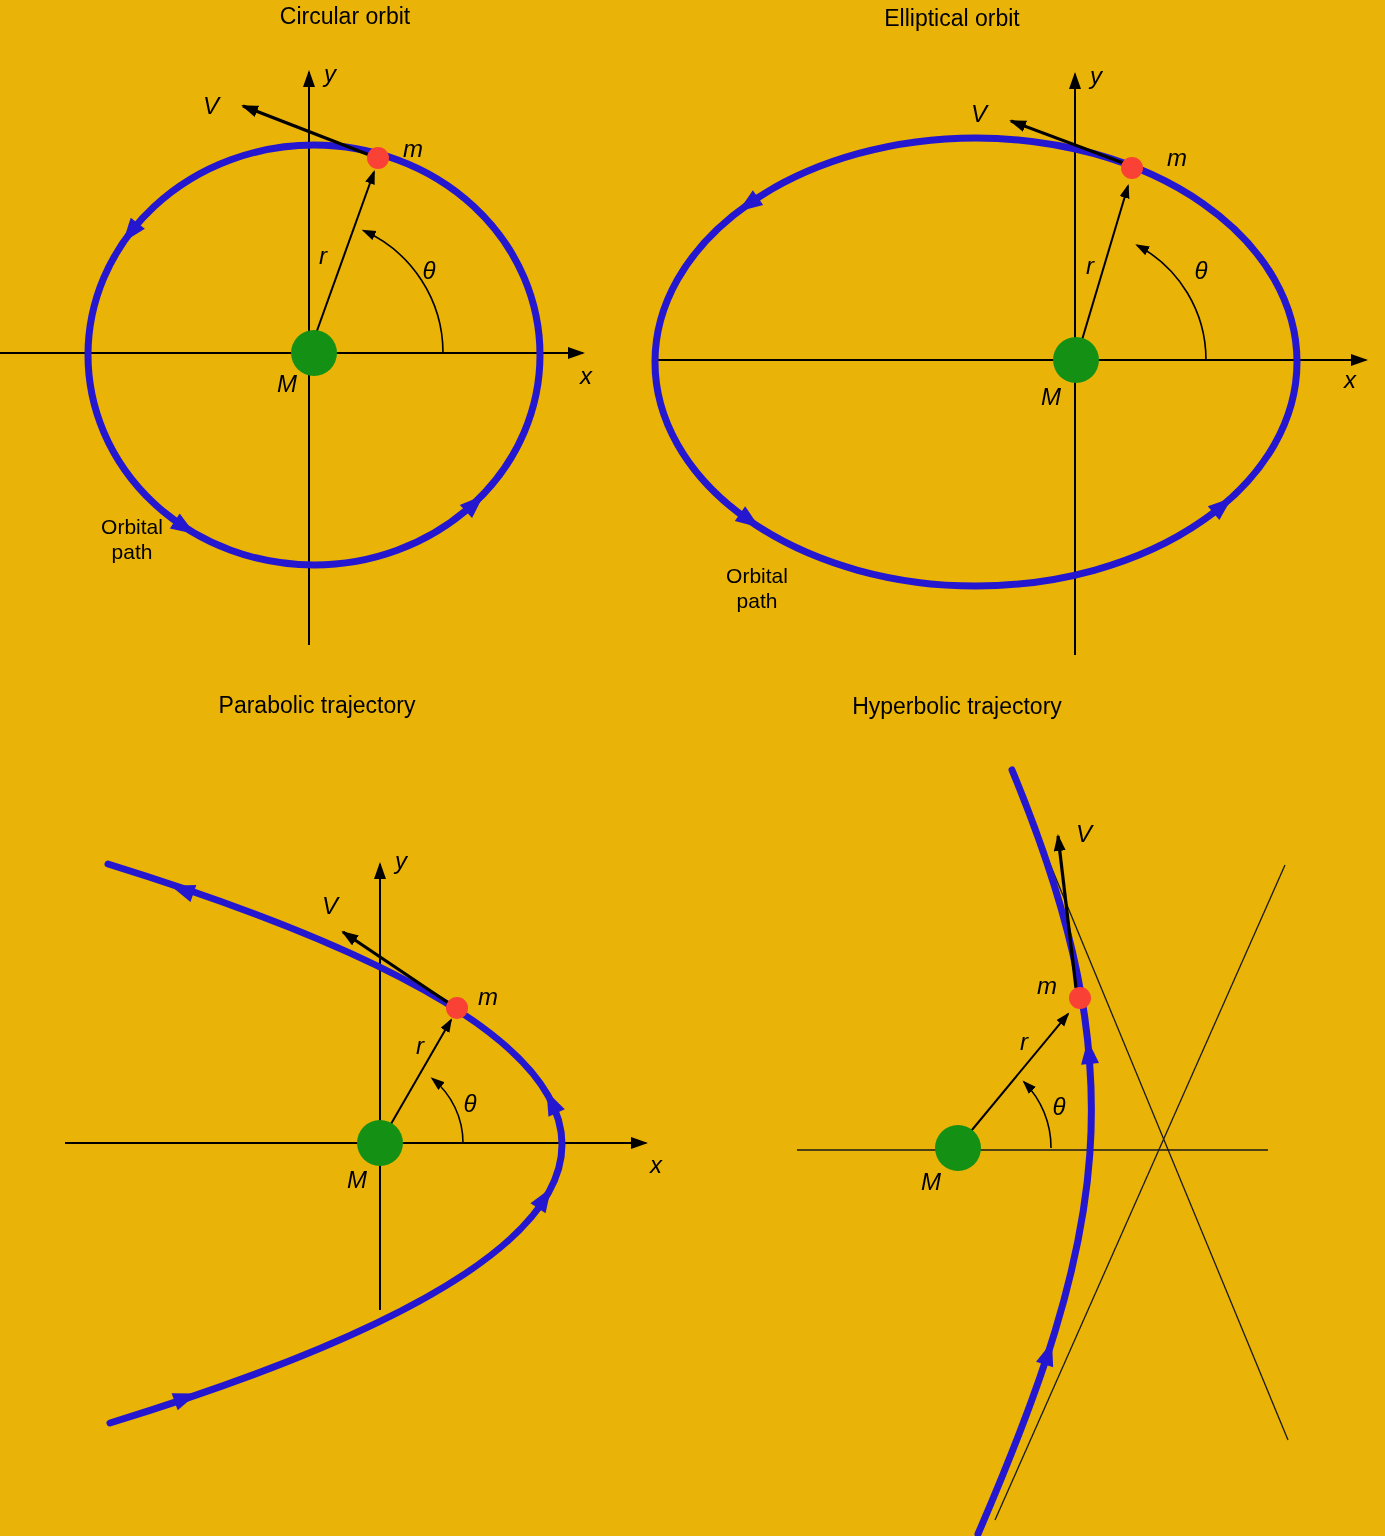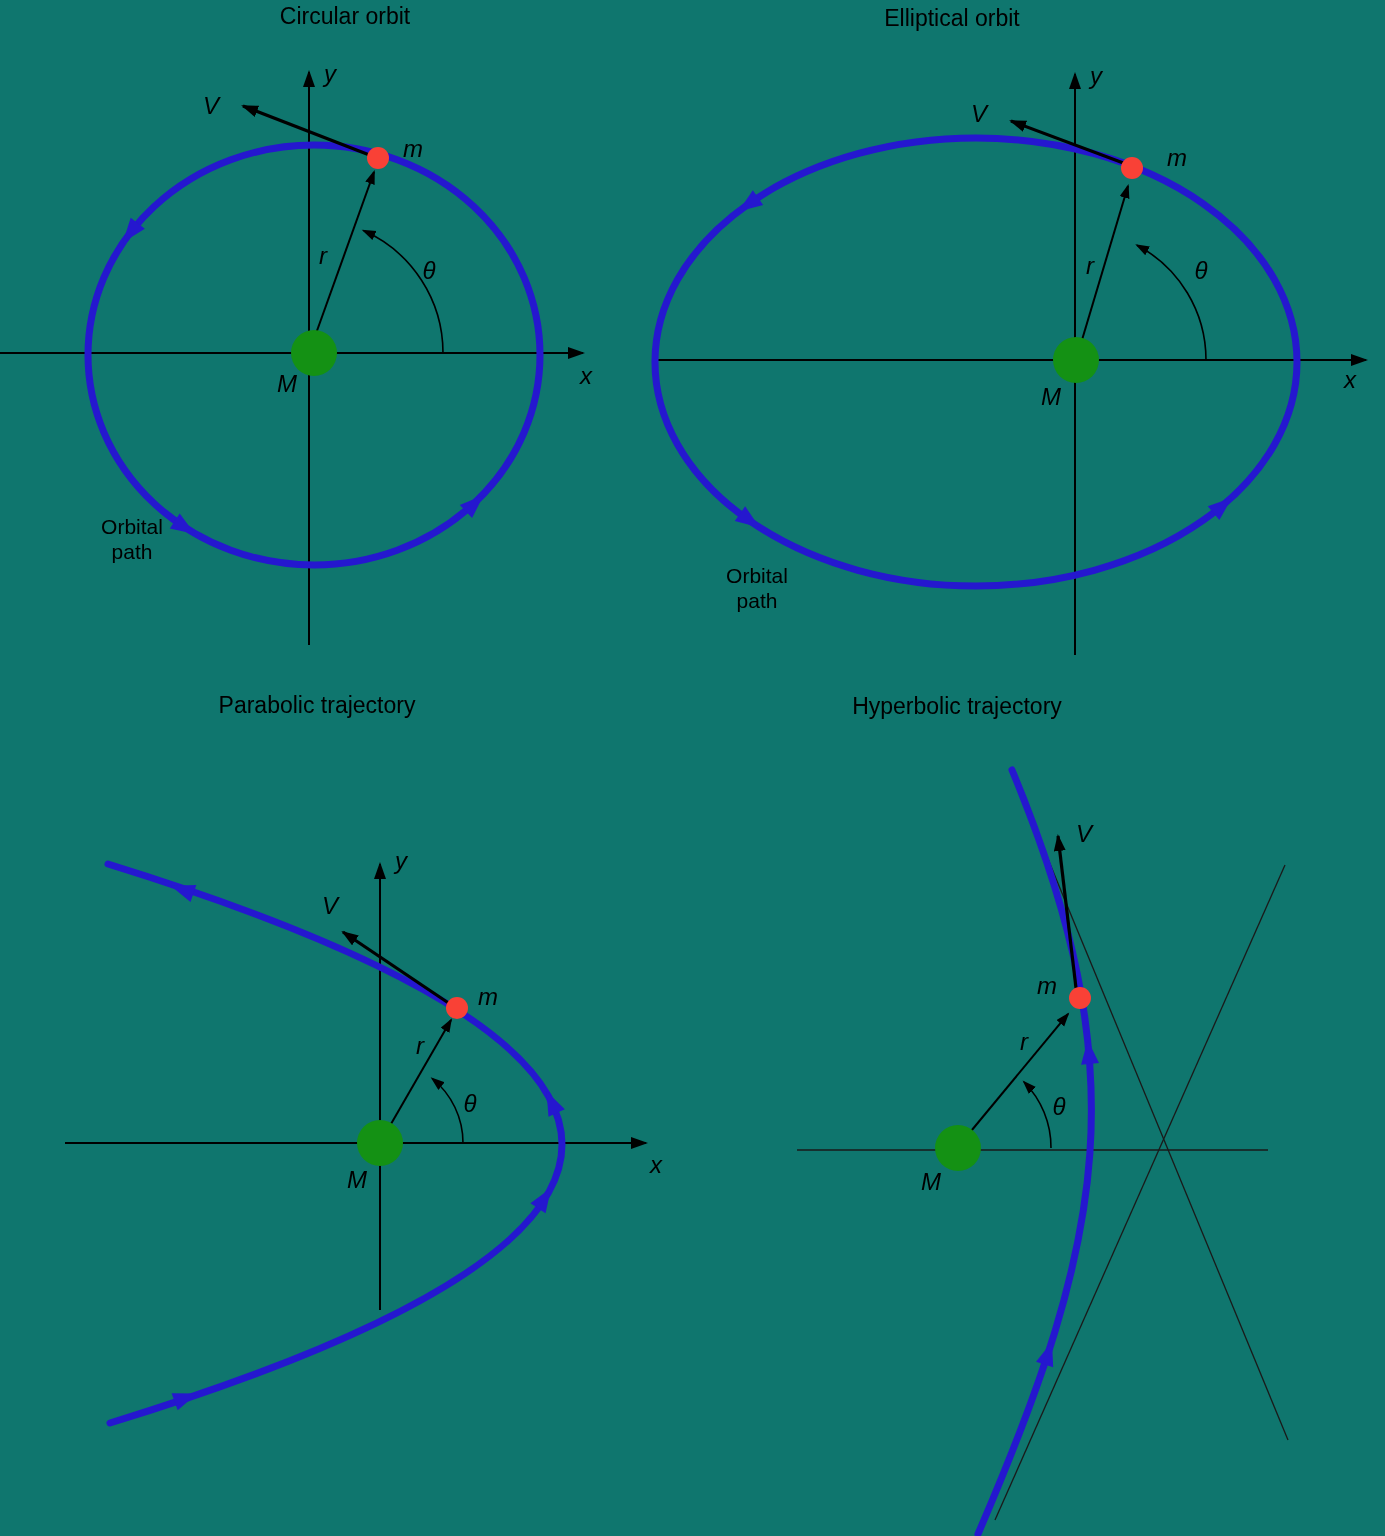--- a/index.html
+++ b/index.html
@@ -1,16 +1,16 @@
 <!DOCTYPE html>
 <html><head>
 <meta charset="utf-8">
 <style>
   html,body{margin:0;padding:0;background:#ffffff;}
-  .stage{width:1385px;height:1536px;position:relative;background:#0f766e;}
+  .stage{width:1385px;height:1536px;position:relative;background:#eab308;}
   svg{display:block;}
   text{fill:#000000;font-family:"Liberation Sans", sans-serif;}
   .t-title{font-size:23px;text-anchor:middle;}
   .t-math{font-size:24px;font-style:italic;text-anchor:middle;}
   .t-side{font-size:21px;text-anchor:middle;}
   .axis{stroke:#000000;stroke-width:2;fill:none;}
   .thin{stroke:#1a1a1a;stroke-width:1.3;fill:none;}
   .rline{stroke:#000000;stroke-width:2;fill:none;}
   .vline{stroke:#000000;stroke-width:3.2;fill:none;}
   .arc{stroke:#000000;stroke-width:1.6;fill:none;}

